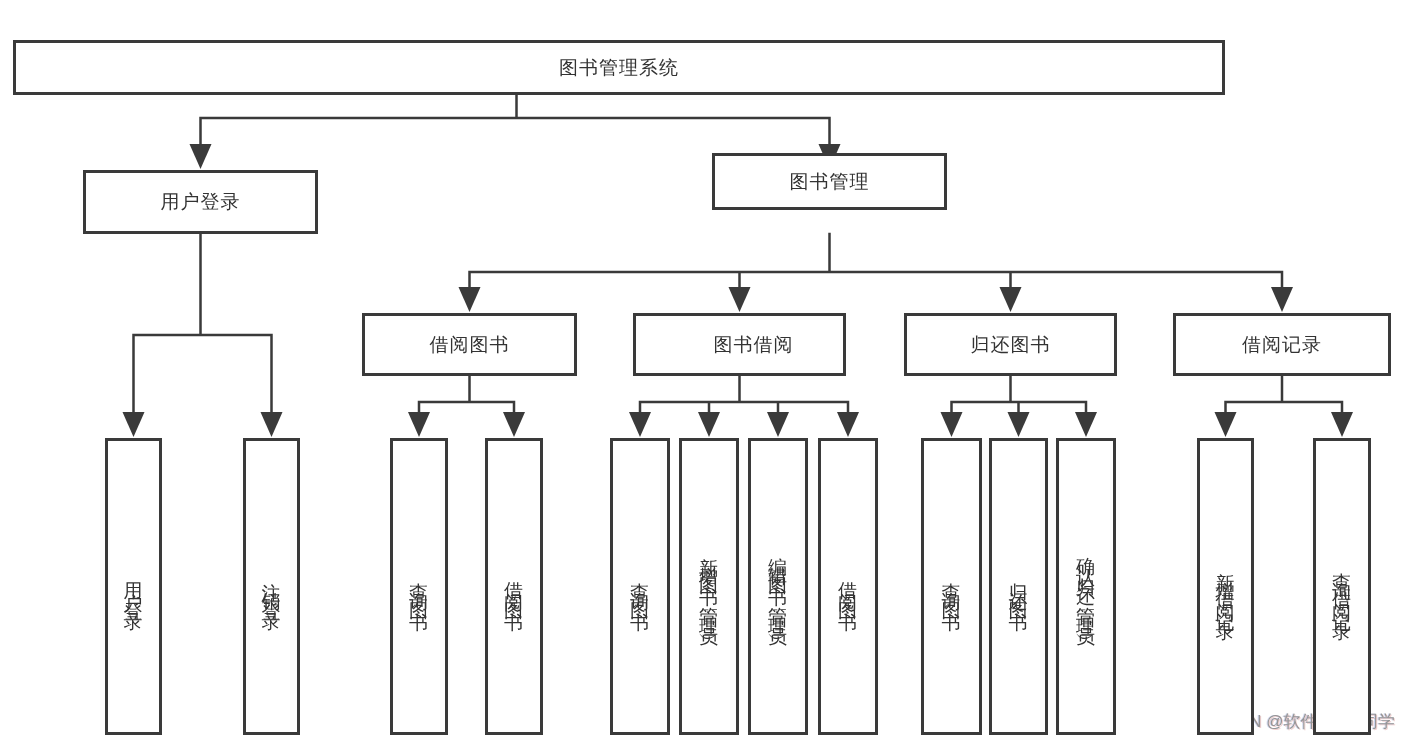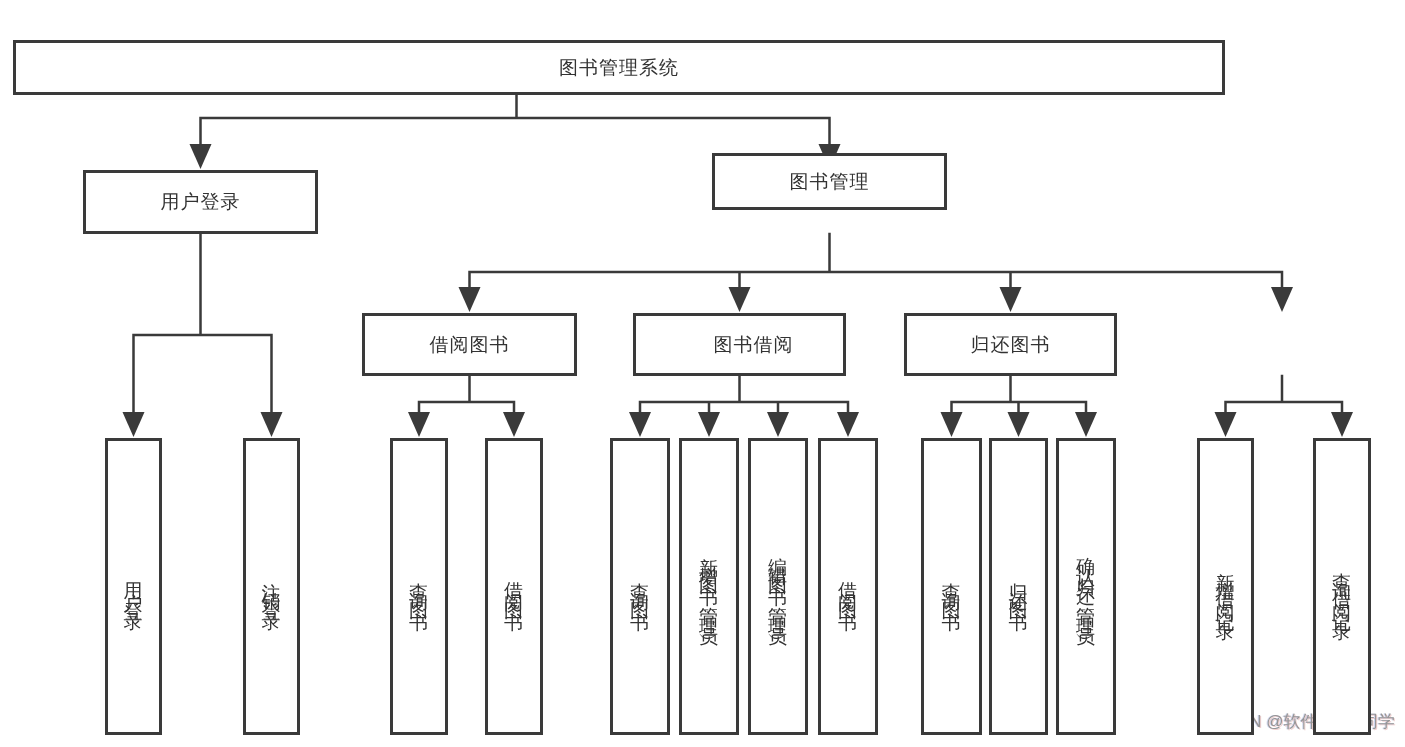--- a/index.html
+++ b/index.html
@@ -62,20 +62,23 @@
     </div>
     <div class="node h" style="left: 362px; top: 313px; width: 215px; height: 63px;">
       <span>借阅图书</span>
     </div>
     <div class="node h" style="left: 633px; top: 313px; width: 213px; height: 63px; padding-left: 28px;">
       <span>图书借阅</span>
     </div>
     <div class="node h" style="left: 904px; top: 313px; width: 213px; height: 63px;">
       <span>归还图书</span>
     </div>
+    <div class="node h" style="left: 1173px; top: 313px; width: 218px; height: 63px;">
+      <span>借阅记录</span>
+    </div>
     <div class="node v" style="left: 105px; top: 438px; width: 57px; height: 297px;">
       <span>用户登录</span>
     </div>
     <div class="node v" style="left: 243px; top: 438px; width: 57px; height: 297px;">
       <span>注销登录</span>
     </div>
     <div class="node v" style="left: 390px; top: 438px; width: 58px; height: 297px;">
       <span>查询图书</span>
     </div>
     <div class="node v" style="left: 485px; top: 438px; width: 58px; height: 297px;">

